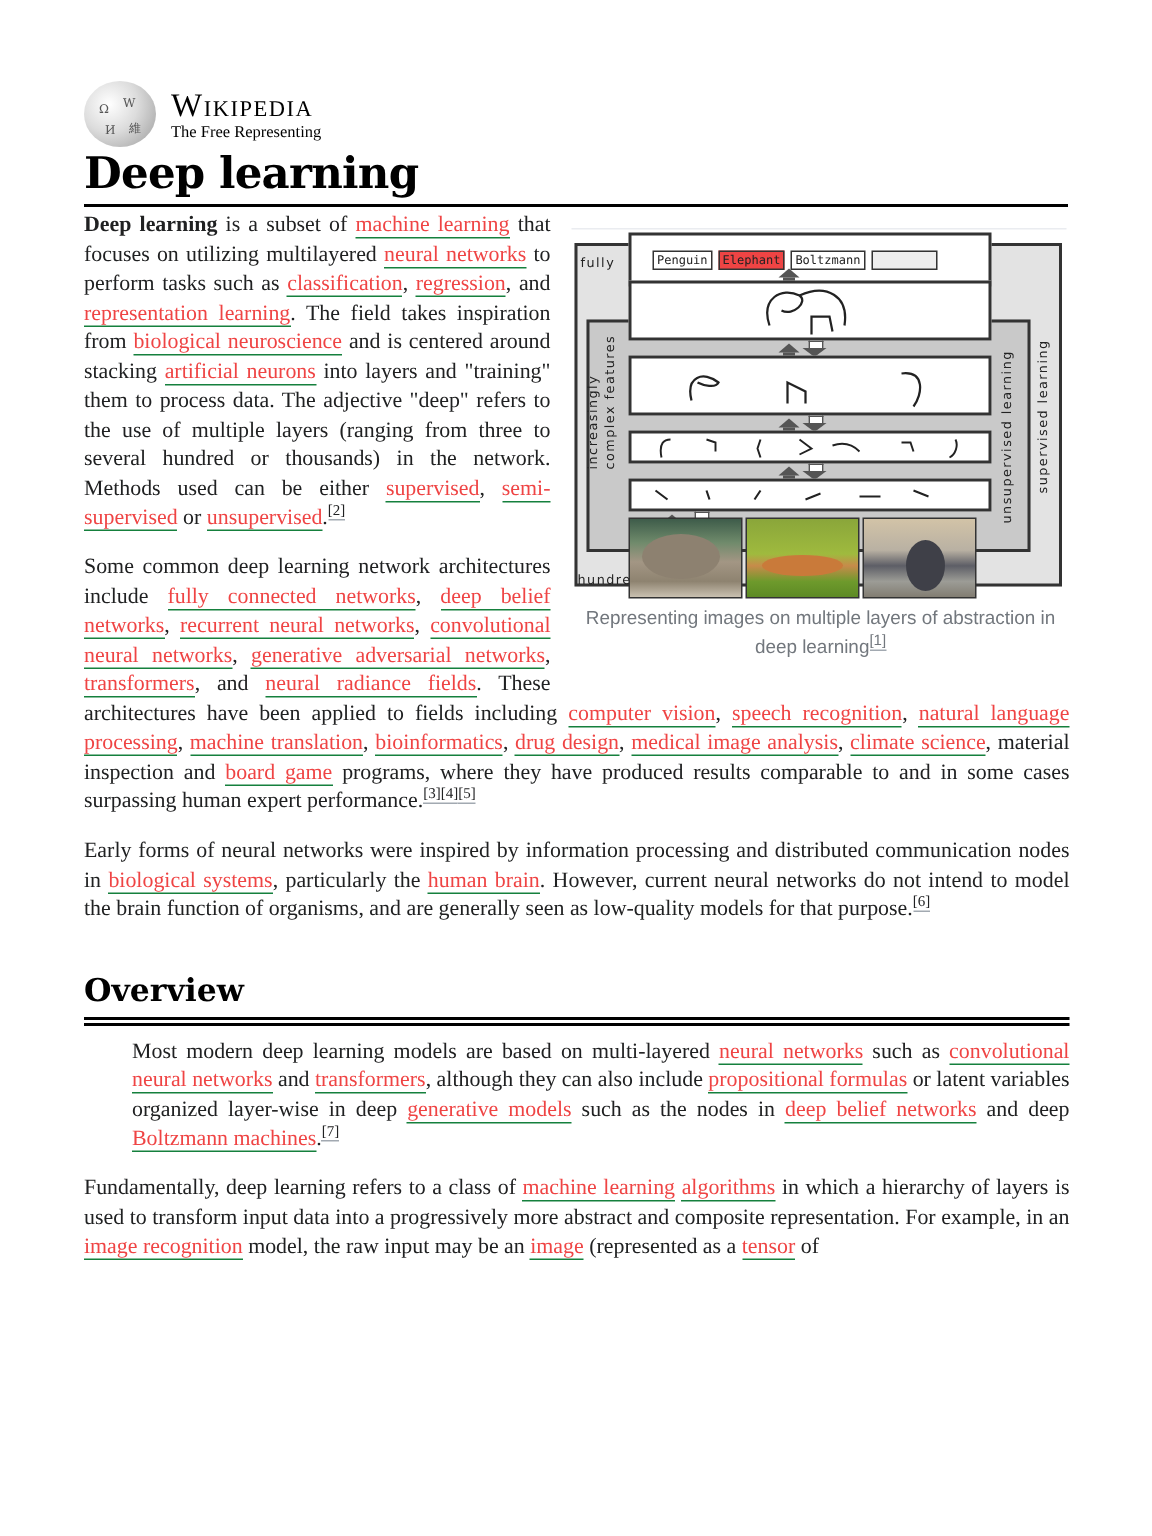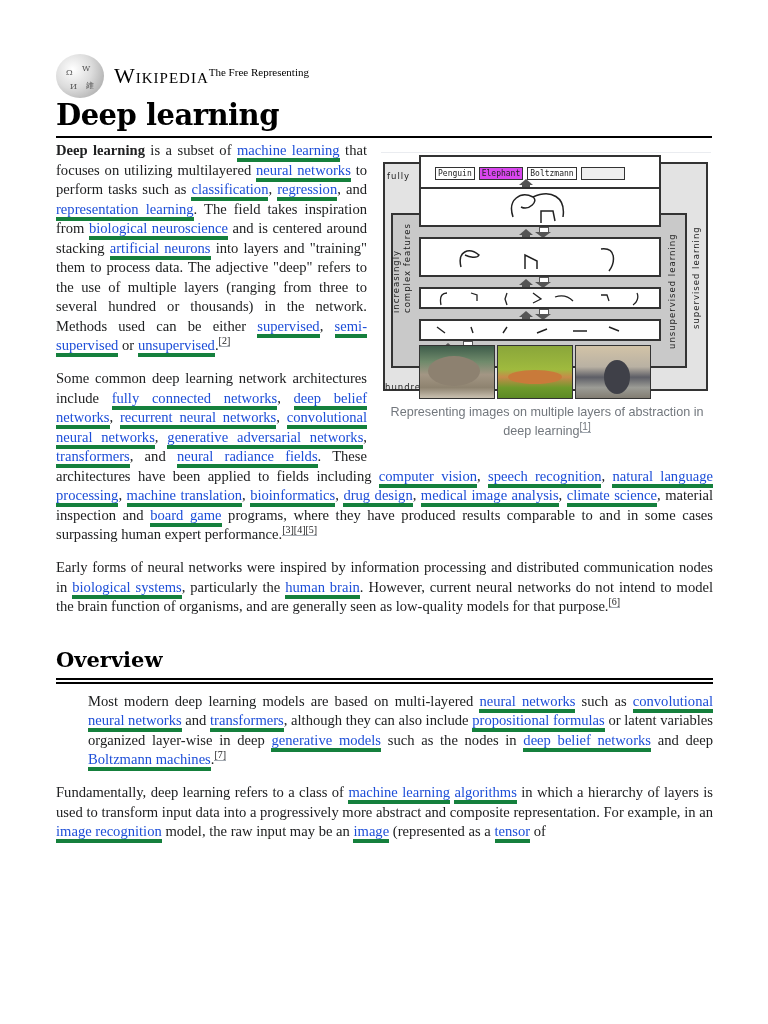--- a/index.html
+++ b/index.html
@@ -1,27 +1,27 @@
 <!DOCTYPE html>
 <html><head>
 <meta charset="utf-8">
 <style>
   html, body { margin: 0; padding: 0; background: #ffffff; }
   body { width: 768px; height: 1024px; position: relative; overflow: hidden;
          font-family: "DejaVu Serif", serif; color: #202122; }
-  a.lnk { color: #1d4ed8; text-decoration: none; border-bottom: 4px solid #15803d; cursor: pointer; }
+  a.lnk { color: #ef4444; text-decoration: none; border-bottom: 1px solid #15803d; cursor: pointer; }
   sup.ref { font-size: 10px; line-height: 0; vertical-align: super; }
   sup.ref a { color: #202122; text-decoration: none; border-bottom: 1px solid #a2a9b1; cursor: pointer; }
 
   .header { position: absolute; left: 56px; top: 54px; height: 44px; display: flex; align-items: center; }
   .globe { width: 48px; height: 44px; border-radius: 50%;
            background: radial-gradient(circle at 35% 35%, #ffffff 0%, #dcdcdc 45%, #9a9a9a 100%);
            position: relative; overflow: hidden; }
   .globe span { position: absolute; font-size: 8px; color: #555; font-family: "DejaVu Serif", serif; }
-  .wordmark { margin-left: 10px; display: flex; flex-direction: row; line-height: 1; }
+  .wordmark { margin-left: 10px; display: flex; flex-direction: column; line-height: 1; }
   .wordmark .name { font-size: 22px; letter-spacing: 1px; font-family: "Liberation Serif", serif; color: #000; font-variant: small-caps; }
   .wordmark .tag { font-size: 11px; font-family: "Liberation Serif", serif; color: #000; margin-top: 2px; }
 
   h1.title { position: absolute; left: 56px; top: 96px; margin: 0; width: 656px;
              font-family: "DejaVu Serif", serif; font-size: 29px; font-weight: bold; color: #000;
              border-bottom: 2px solid #000; padding-bottom: 2px; line-height: 38px; letter-spacing: -0.5px; }
 
   .content { position: absolute; left: 56px; top: 141px; width: 657px;
              font-family: "Liberation Serif", serif; font-size: 14.6px; line-height: 19.5px; text-align: justify; }
   .content p { margin: 0 0 13.5px 0; }
@@ -29,21 +29,21 @@
   .figure { float: right; width: 332px; margin: 11px 0 8px 14px; }
   .fig-frame { width: 330px; height: 246px; position: relative; border-top: 1px solid #eaecf0; }
   .caption { font-family: "Liberation Sans", sans-serif; font-size: 12.6px; color: #72777d; line-height: 19px; text-align: center; margin-top: 4px; }
   .caption sup.ref a { color: #72777d; }
 
   
   .dg-outer { position: absolute; left: 2px; top: 9px; width: 325px; height: 229px; background: #e3e3e3; border: 2px solid #333; box-sizing: border-box; }
   .dg-inner { position: absolute; left: 8px; top: 50px; width: 290px; height: 169px; background: #c9c9c9; border: 2px solid #333; box-sizing: border-box; }
   .dg-labelbar { position: absolute; left: 38px; top: 2px; width: 242px; height: 36px; background: #fff; border: 2px solid #333; box-sizing: border-box; display: flex; align-items: center; gap: 4px; padding-left: 14px; }
   .dg-tag { font-family: "DejaVu Sans Mono", monospace; font-size: 8px; padding: 1px 2px; border: 1.5px solid #333; background: #fff; color: #222; line-height: 9px; }
-  .dg-tag.sel { background: #d946ef; }
+  .dg-tag.sel { background: #ef4444; }
   .dg-tag.blank { width: 38px; background: #eee; height: 9px; }
   .dg-layer { position: absolute; left: 38px; width: 242px; background: #fff; border: 2px solid #333; box-sizing: border-box; }
   .dg-side { position: absolute; font-family: "DejaVu Sans", sans-serif; font-size: 8.5px; color: #222; letter-spacing: 1px; }
   .dg-vert { position: absolute; font-family: "DejaVu Sans", sans-serif; font-size: 8.5px; color: #222; letter-spacing: 1px;
              transform: rotate(-90deg); transform-origin: left top; white-space: nowrap; line-height: 10px; }
   .arrow-up { position: absolute; width: 0; height: 0; border-left: 7px solid transparent; border-right: 7px solid transparent; border-bottom: 6px solid #555; }
   .arrow-up::after { content: ""; position: absolute; left: -4px; top: 6px; width: 8px; height: 4px; background: #555; }
   .arrow-down { position: absolute; width: 8px; height: 4px; border: 1px solid #555; border-bottom: none; background: #fff; }
   .arrow-down::after { content: ""; position: absolute; left: -5px; top: 4px; width: 0; height: 0; border-left: 8px solid transparent; border-right: 8px solid transparent; border-top: 6px solid #555; }
   .photo { position: absolute; top: 192px; width: 76px; height: 54px; border: 1.5px solid #333; box-sizing: border-box; overflow: hidden; }

